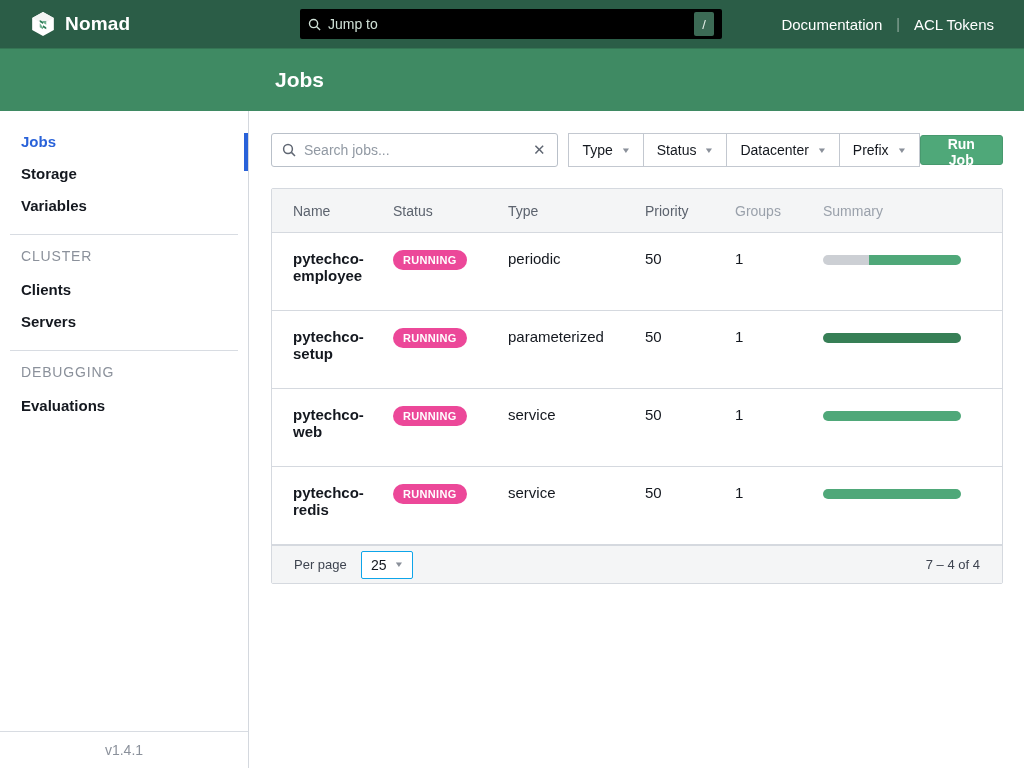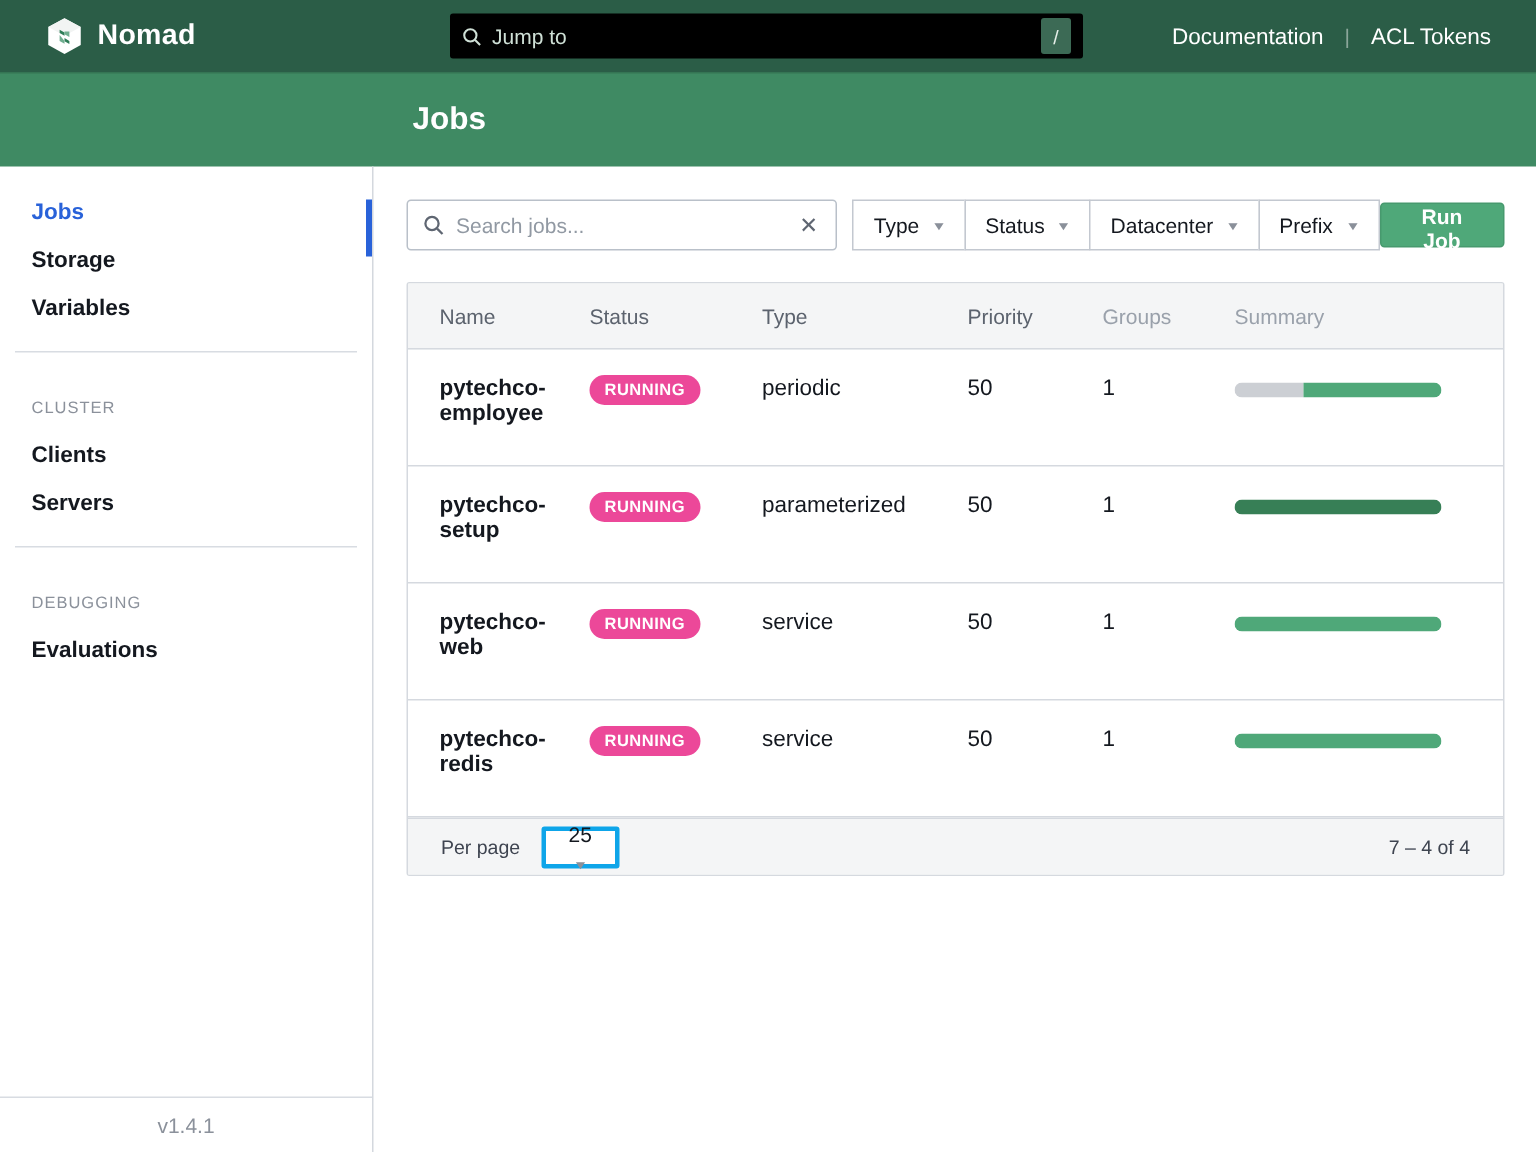--- a/index.html
+++ b/index.html
@@ -32,22 +32,22 @@
 
   
   .sidebar { width:249px; border-right:1px solid #d4d8de; display:flex;
     flex-direction:column; position:relative; padding-top:14px; }
   .side-item { height:32px; display:flex; align-items:center; padding-left:21px;
     font-size:15px; font-weight:600; color:#14181f; cursor:pointer; }
   .side-item.active { color:#2962d9; }
   .active-bar { position:absolute; right:0; top:22px; width:4px; height:38px;
     background:#2962d9; }
   .side-divider { border:none; border-top:1px solid #d8dce2; margin:13px 10px; }
-  .side-heading { font-size:11px; color:#8b919b; letter-spacing:.06em;
-    padding-left:21px; margin-bottom:9px;margin-top:18px; }
+  .side-heading { font-size:14px; color:#8b919b; letter-spacing:.06em;
+    padding-left:21px; margin-bottom:9px; }
   .side-spacer { flex:1; }
   .side-version { border-top:1px solid #d8dce2; height:37px; display:flex;
     align-items:center; justify-content:center; font-size:14px; color:#8b919b; }
 
   
   .main { flex:1; padding:22px 21px 0 22px; }
 
   
   .toolbar { display:flex; align-items:center; height:34px; margin-bottom:21px; }
   .search-box { width:300px; height:34px; border:1px solid #b9c0c9; border-radius:3px;
@@ -88,23 +88,23 @@
     margin-top:-1px;text-align:right; }
   .cell-text { font-size:15px; color:#14181f; }
   .bar { width:138px; height:10px; border-radius:5px; overflow:hidden;
     display:flex; margin-top:5px; background:transparent; }
   .bar-seg { height:100%; }
 
   
   .t-footer { display:flex; align-items:center; background:#f4f5f6; height:38px;
     border-top:1px solid #d5d9df; padding:0 22px; }
   .pp-label { font-size:13px; color:#3e4450; margin-right:14px; }
-  .pp-select { width:52px; height:28px; background:#fff; border:3px solid #0ea5e9;
+  .pp-select { width:52px; height:28px; background:#fff; border:1px solid #0ea5e9;
     border-radius:2px; display:flex; align-items:center; justify-content:center;
-    gap:8px; font-size:14px; color:#14181f; cursor:pointer;flex-direction:column; }
+    gap:8px; font-size:14px; color:#14181f; cursor:pointer; }
   .pp-range { margin-left:auto; font-size:13px; color:#3e4450; }
 </style>
 </head>
 <body>
 
 <div class="navbar">
   <div class="brand">
     <svg class="brand-logo" viewBox="0 0 24 24">
       <polygon points="12,1 22,6.4 22,17.6 12,23 2,17.6 2,6.4" fill="#ffffff"></polygon>
       <polygon points="12,1 22,6.4 12,11.8 2,6.4" fill="#f2f4f3"></polygon>

